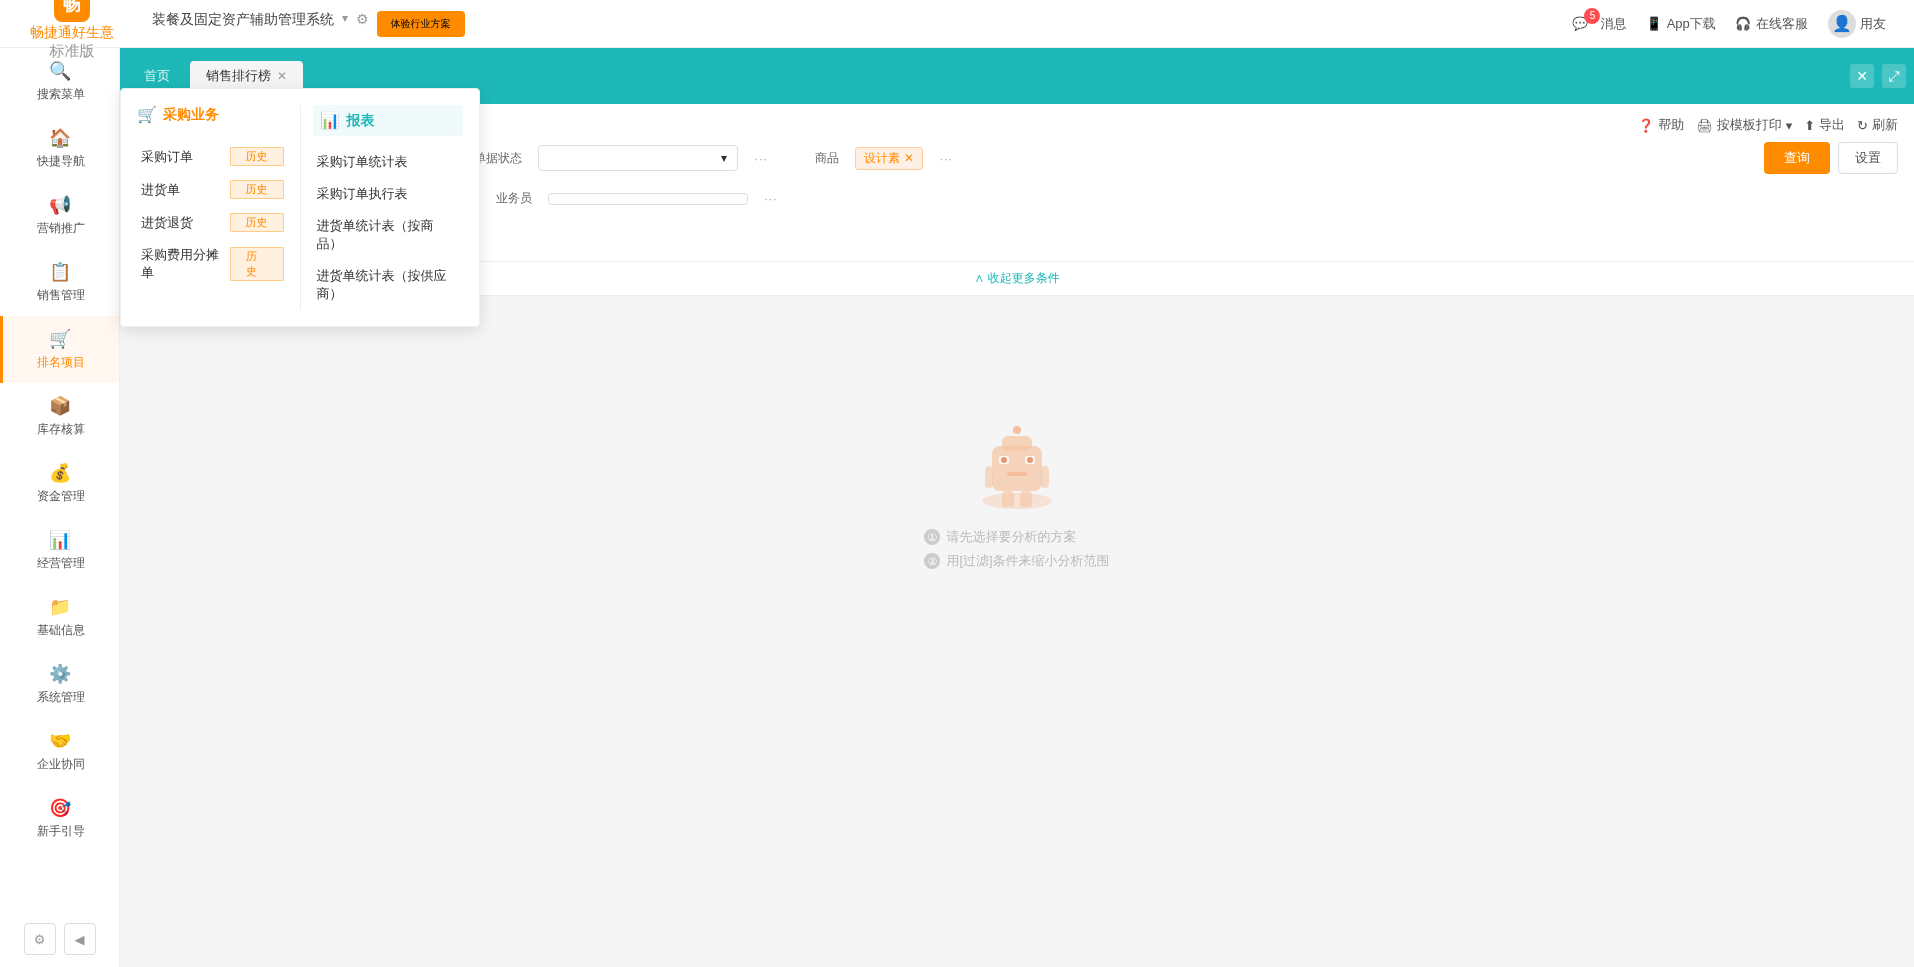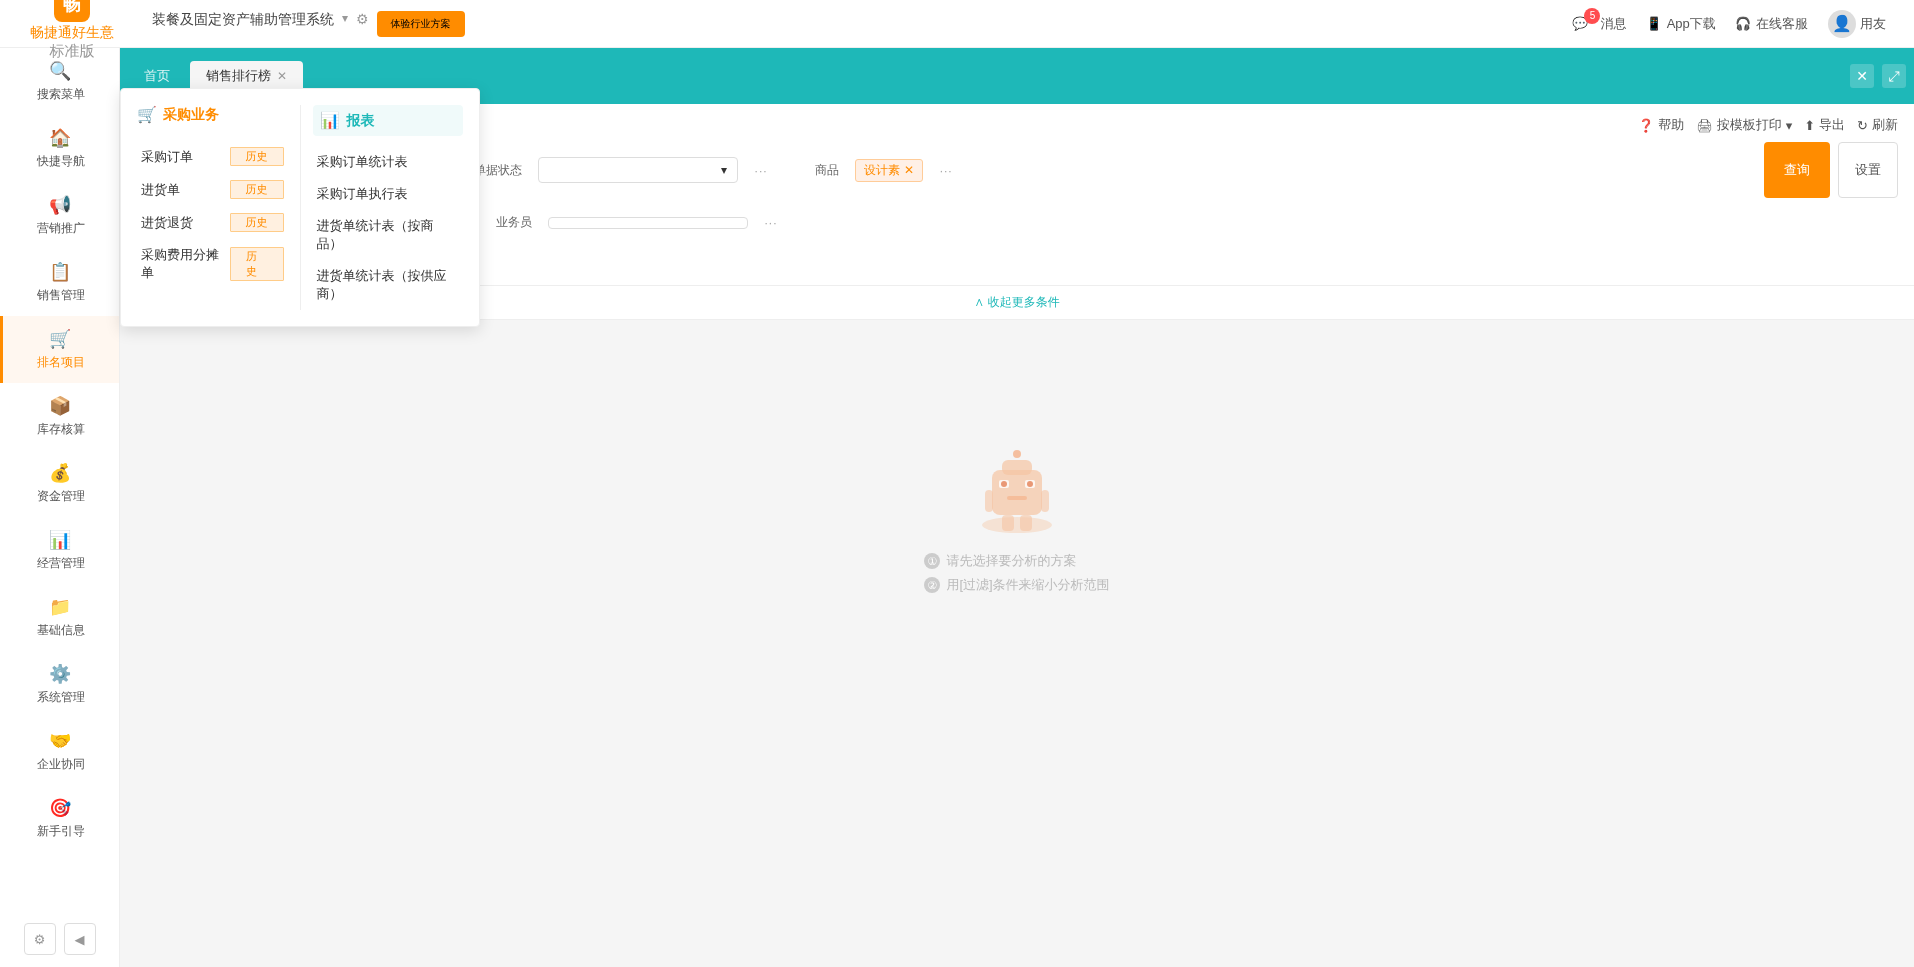--- a/index.html
+++ b/index.html
@@ -265,21 +265,21 @@
       align-items: center;
       gap: 4px;
       color: #555;
       cursor: pointer;
       font-size: 13px;
     }
     .query-btn {
       background: #ff8c00;
       color: white;
       border: none;
-      padding: 19px 20px;
+      padding: 7px 20px;
       border-radius: 4px;
       cursor: pointer;
       font-size: 13px;
     }
     .setting-btn {
       background: #fff;
       color: #555;
       border: 1px solid #ddd;
       padding: 6px 16px;
       border-radius: 4px;

